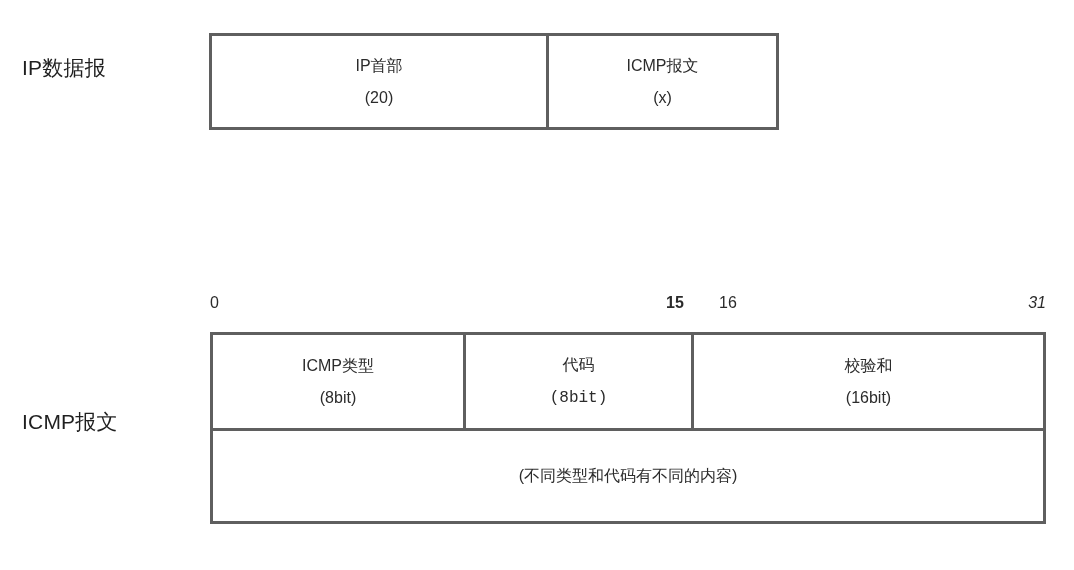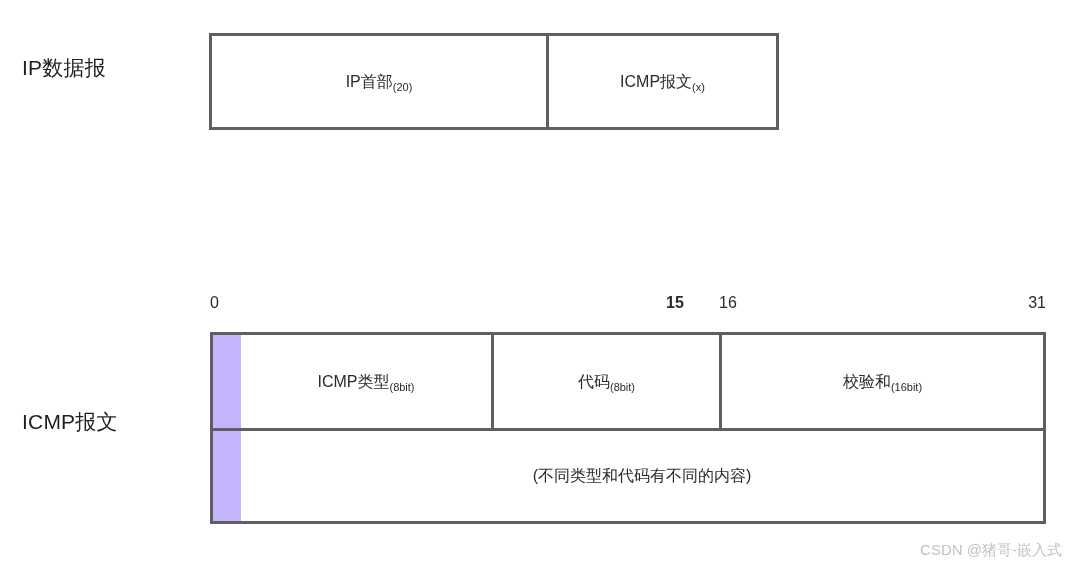--- a/index.html
+++ b/index.html
@@ -45,36 +45,37 @@
     position: absolute;
     box-sizing: border-box;
     border: 3px solid #5f5f5f;
     background: #ffffff;
     display: flex;
   }
 
   .cell {
     box-sizing: border-box;
     display: flex;
+    flex-direction: column;
     align-items: center;
     justify-content: center;
     text-align: center;
     background: #ffffff;
   }
   .cell + .cell {
     border-left: 3px solid #5f5f5f;
   }
   .cell-title {
     font-size: 16px;
     line-height: 1.25;
     color: #2b2b2b;
     white-space: nowrap;
   }
   .cell-sub {
-    font-size: 11px;
+    font-size: 16px;
     line-height: 1.25;
     color: #2b2b2b;
     margin-top: 12px;
     white-space: nowrap;
   }
 
   
   #ip-datagram-frame {
     left: 209px;
     top: 33px;
@@ -95,44 +96,43 @@
   .ruler-tick {
     position: absolute;
     top: 0;
     font-size: 16px;
     color: #2b2b2b;
     white-space: nowrap;
   }
   #ruler-0  { left: 0px; }
   #ruler-15 { left: 456px; font-weight: bold; }
   #ruler-16 { left: 509px; }
-  #ruler-31 { right: 0px; }
+  #ruler-31 { right: 0px; font-style: italic; }
 
   
   #icmp-message-frame {
     left: 210px;
     top: 332px;
     width: 836px;
     height: 192px;
     flex-direction: column;
   }
   .frame-row {
     display: flex;
     box-sizing: border-box;
     background: #c4b5fd;
-    padding-left: 28px;
   }
   .frame-row + .frame-row {
     border-top: 3px solid #5f5f5f;
   }
   #icmp-header-row { flex: 0 0 93px; }
   #icmp-payload-row { flex: 1 1 auto; }
 
   #icmp-header-row .cell:nth-child(1) { flex: 0 0 250px; }
-  #icmp-header-row .cell:nth-child(2) { flex: 0 0 228px; }
+  #icmp-header-row .cell:nth-child(2) { flex: 0 0 228px; font-family: Liberation Mono, monospace; }
   #icmp-header-row .cell:nth-child(3) { flex: 1 1 auto; }
   #icmp-payload-row .cell { flex: 1 1 auto; }
 
   
   #watermark {
     position: absolute;
     right: 12px;
     bottom: 10px;
     font-size: 15px;
     color: #c2c2c2;
@@ -189,15 +189,14 @@
       </div>
     </div>
 
     <div class="frame-row" id="icmp-payload-row">
       <div class="cell">
         <div class="cell-title">(不同类型和代码有不同的内容)</div>
       </div>
     </div>
   </div>
 
-  <div id="watermark">CSDN @猪哥-嵌入式</div>
 
 </div>
 
 </body></html>

